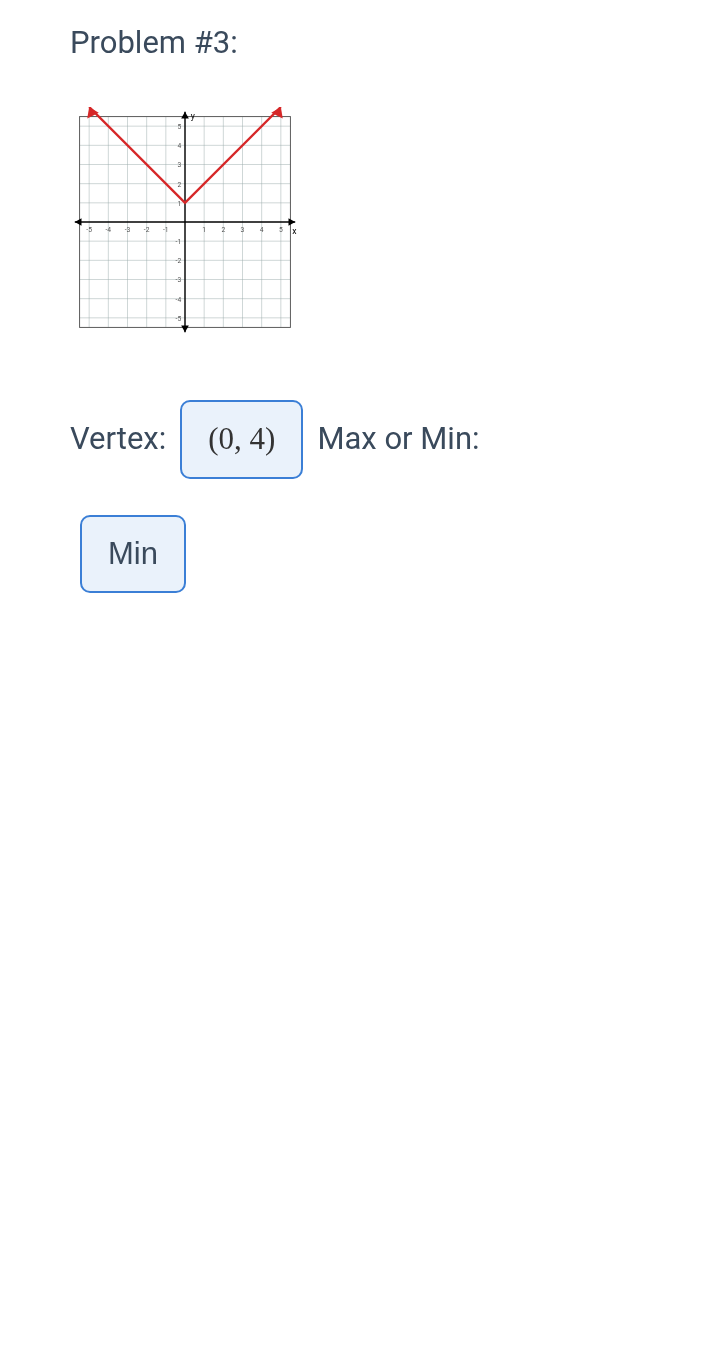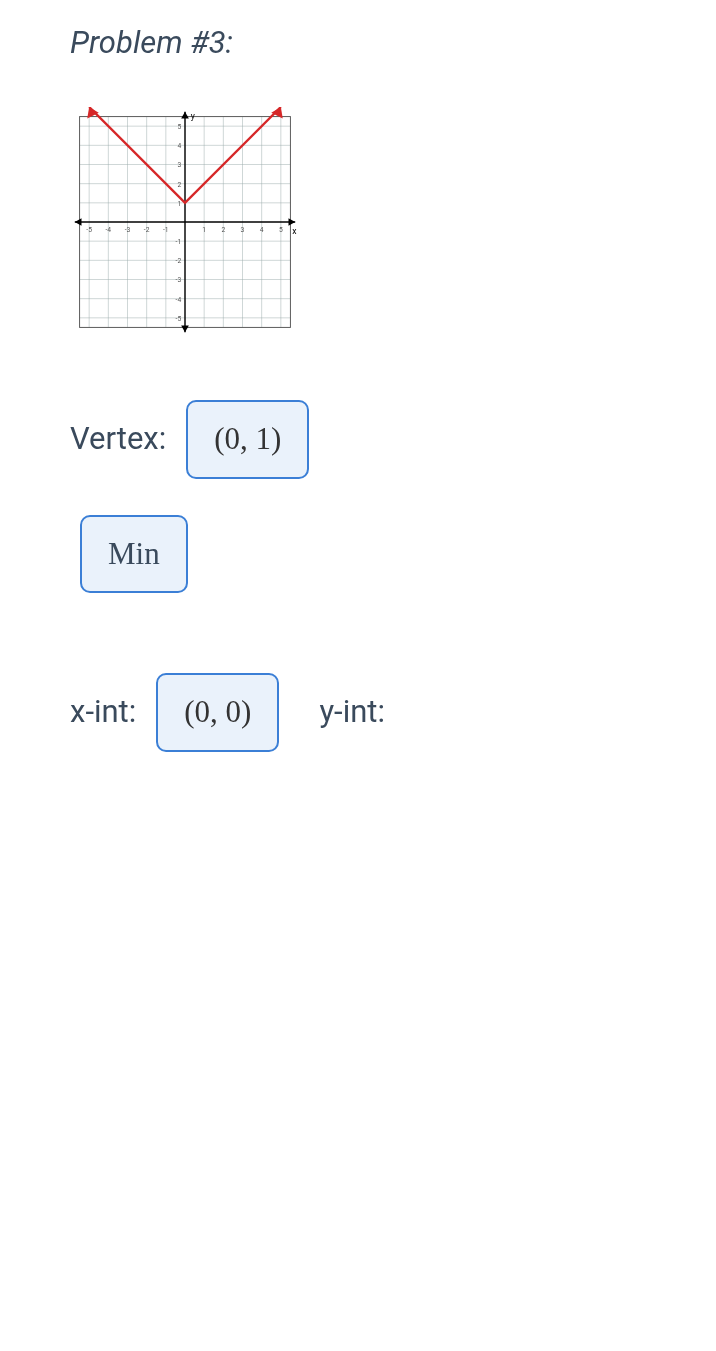--- a/index.html
+++ b/index.html
@@ -8,51 +8,50 @@
     width: 716px;
     height: 1351px;
     padding: 20px 60px 20px 70px;
     color: #3A4A5C;
     font-size: 31px;
     line-height: 1.5;
     background: #fff;
   }
   .problem-header {
     margin-bottom: 40px;
-    font-style: italic;
   }
   .graph-container {
     margin: 30px 0 50px 0;
   }
   .graph-svg {
     width: 230px;
     height: 230px;
   }
   .answer-row {
     display: flex;
     align-items: center;
     flex-wrap: wrap;
-    gap: 20px;
+    gap: 14px;
     margin-bottom: 36px;
   }
   .answer-label {
     font-size: 31px;
     color: #3A4A5C;
   }
   .answer-box {
     border: 2px solid #3B7FD6;
     background: #EAF2FB;
     border-radius: 10px;
     padding: 14px 26px;
     font-size: 31px;
     color: #333;
     font-family: "Times New Roman", serif;
   }
   .answer-box.min {
-    font-family: Liberation Serif, serif;
+    font-family: Liberation Sans, sans-serif;
     color: #3A4A5C;
   }
   .math-italic {
     font-style: italic;
     font-family: "Times New Roman", serif;
   }
   .row-group {
     margin-bottom: 40px;
   }
   .indent {
@@ -134,31 +133,27 @@
     <polyline points="20,0 120,100 220,0" fill="none" stroke="#D62728" stroke-width="2.5"></polyline>
 
     <polygon points="20,0 18,12 30,6" fill="#D62728"></polygon>
     <polygon points="220,0 210,6 222,12" fill="#D62728"></polygon>
   </svg>
 </div>
 
 <div class="row-group">
   <div class="answer-row">
     <span class="answer-label">Vertex:</span>
-    <span class="answer-box">(0, 1)</span>
+    <span class="answer-box">(0, 4)</span>
+    <span class="answer-label">Max or Min:</span>
   </div>
   <div class="answer-row indent">
     <span class="answer-box min">Min</span>
   </div>
 </div>
 
 <div class="row-group">
   <div class="answer-row">
   </div>
 </div>
 
 <div class="row-group">
-  <div class="answer-row">
-    <span class="answer-label">x-int:</span>
-    <span class="answer-box">(0, 0)</span>
-    <span class="answer-label" style="margin-left:20px">y-int:</span>
-  </div>
 </div>
 
 </body></html>

